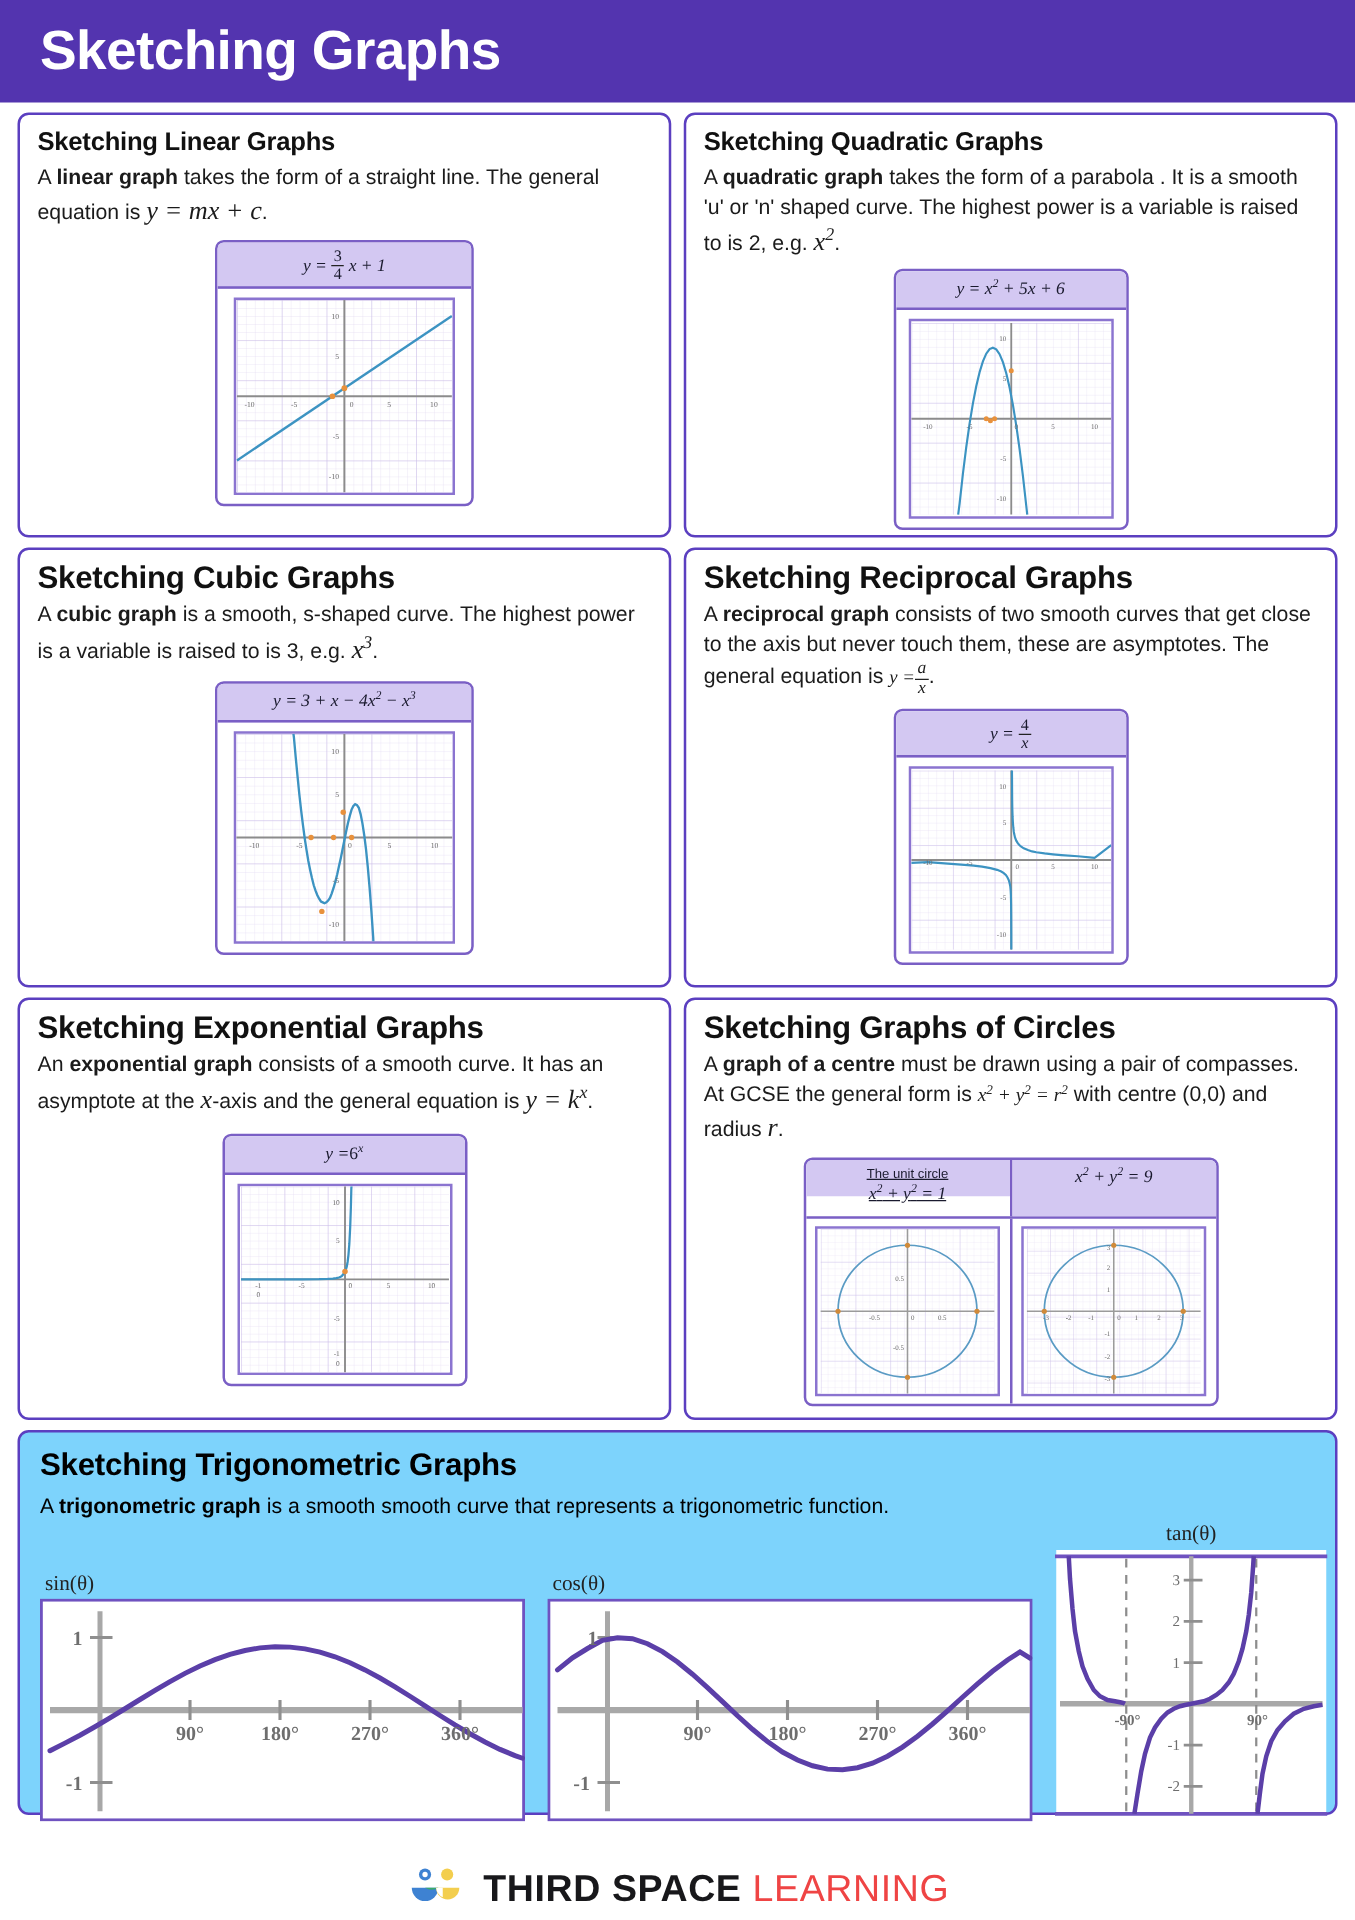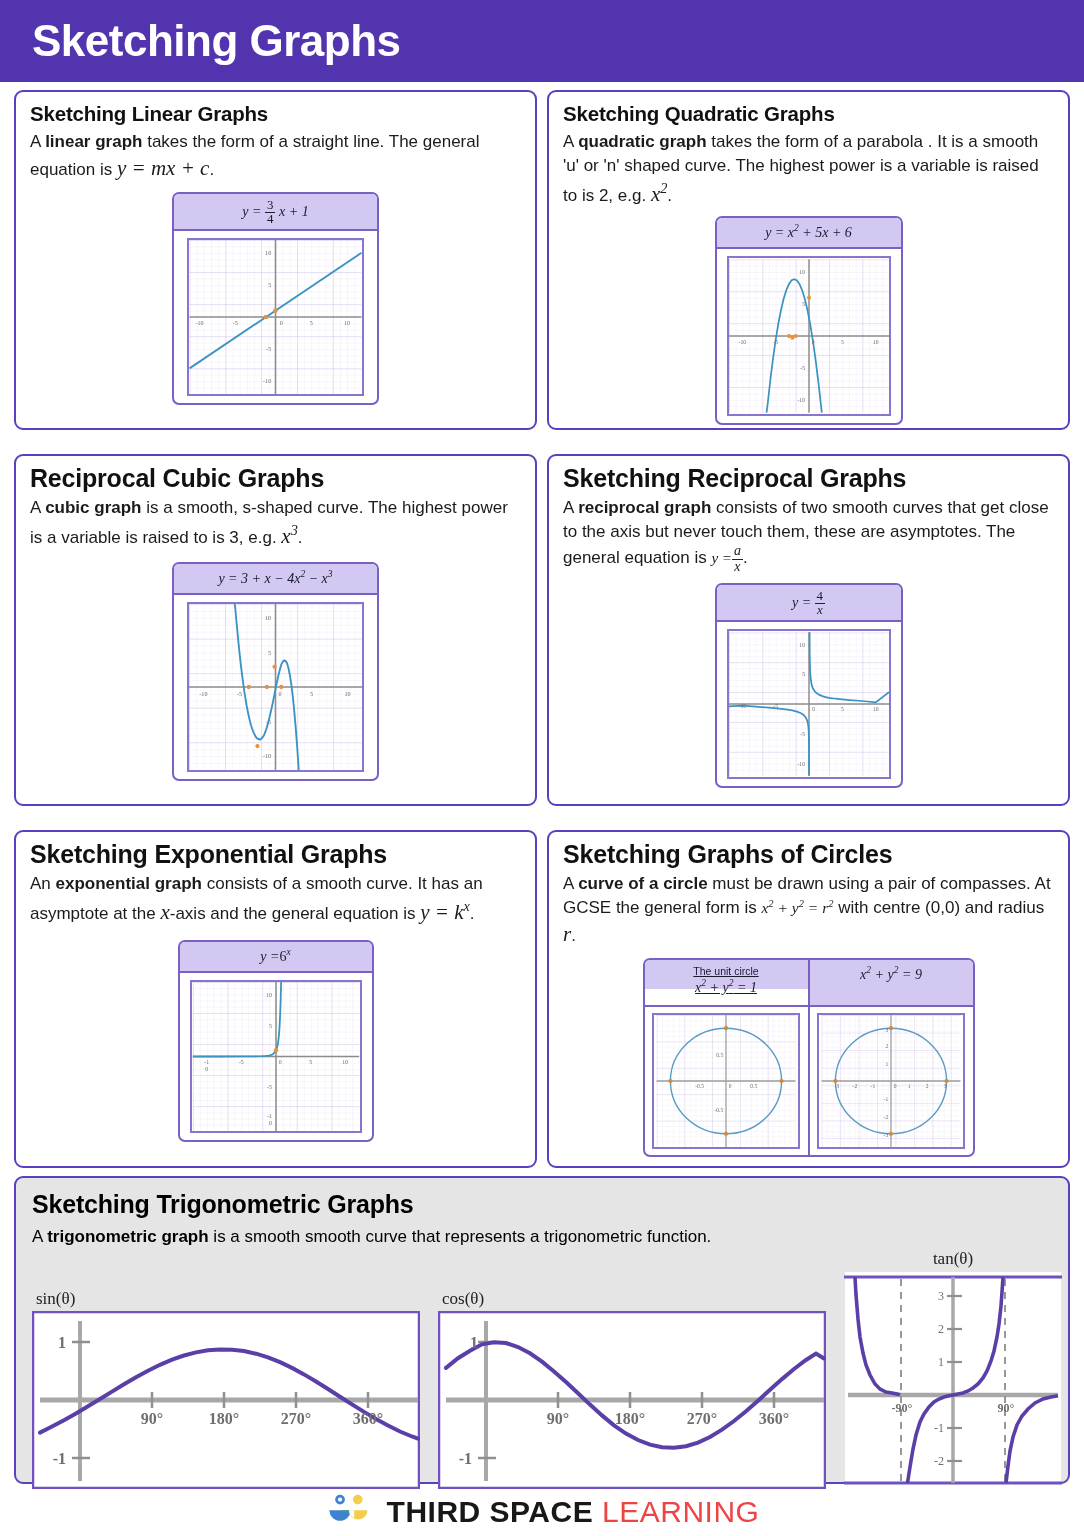--- a/index.html
+++ b/index.html
@@ -25,21 +25,21 @@
     font-size:44px;
     font-weight:bold;
     letter-spacing:-0.5px;
   }
 
   
   .grid {
     padding:8px 14px 0 14px;
     display:grid;
     grid-template-columns:1fr 1fr;
-    gap:24px 10px;
+    gap:8px 10px;
   }
   .card {
     border:2.5px solid #5B3FC0;
     border-radius:9px;
     background:#fff;
     padding:8px 14px 10px 14px;
     position:relative;
   }
   .card.h1row { height:340px; }
   .card.h2row { height:352px; }
@@ -94,21 +94,21 @@
   .panelrow { display:flex; }
   .panelrow > .half { flex:1; }
   .panelrow > .half + .half { border-left:2px solid #7A5FC5; }
   .plabel small { display:block; font-family:"Liberation Sans",sans-serif; font-size:10.5px; margin-bottom:1px;}
 
   
   .trigcard {
     margin:8px 14px 0 14px;
     border:2.5px solid #5B3FC0;
     border-radius:9px;
-    background:#e5e5e5;
+    background:#7dd3fc;
     padding:10px 16px 12px 16px;
     height:308px;
     position:relative;
   }
   .trigcard h2 { margin:2px 0 8px 0; font-size:25px; font-weight:bold; letter-spacing:-0.2px; }
   .trigcard p { margin:0 0 2px 0; font-size:17px; }
   .trigrow { display:flex; align-items:flex-end; gap:18px; margin-top:2px; }
   .trigitem .tlab {
     font-family:"Liberation Serif", serif;
     font-size:17px; color:#222; margin:0 0 2px 4px;
@@ -223,21 +223,21 @@
               <text x="114" y="70" text-anchor="end">5</text>
               <text x="114" y="166" text-anchor="end">-5</text>
               <text x="114" y="214" text-anchor="end">-10</text>
             </g>
           </svg>
         </div>
       </div>
     </div>
 
     <div class="card h2row">
-      <h2 class="big">Reciprocal Cubic Graphs</h2>
+      <h2 class="big">Sketching Cubic Graphs</h2>
       <p><span>A </span><b>cubic graph</b><span> is a smooth, s-shaped curve. The highest power is a variable is raised to is 3, e.g. </span><span class="mbig"><span>x</span><sup class="sm">3</sup></span><span>.</span></p>
 
       <div class="panel" style="width:207px; margin-top:10px;">
         <div class="plabel">
           <span class="mr" style="font-style:italic">y = 3 + x − 4x<sup class="sm">2</sup> − x<sup class="sm">3</sup></span>
         </div>
         <div class="pbody">
           <svg class="gridbox" width="177" height="170" viewBox="0 0 240 230">
             <defs>
               <pattern id="gmin3" width="10" height="9.58" patternUnits="userSpaceOnUse">
@@ -357,21 +357,21 @@
               <text x="114" y="196" text-anchor="end">-1</text>
               <text x="114" y="207" text-anchor="end">0</text>
             </g>
           </svg>
         </div>
       </div>
     </div>
 
     <div class="card h3row">
       <h2 class="big">Sketching Graphs of Circles</h2>
-      <p><span>A </span><b>curve of a circle</b><span> must be drawn using a pair of compasses. At GCSE the general form is </span><span class="mi" style="font-size:15.5px">x<sup class="sm">2</sup> + y<sup class="sm">2</sup> = r<sup class="sm">2</sup></span><span> with centre (0,0) and radius </span><span class="mbig">r</span><span>.</span></p>
+      <p><span>A </span><b>graph of a centre</b><span> must be drawn using a pair of compasses. At GCSE the general form is </span><span class="mi" style="font-size:15.5px">x<sup class="sm">2</sup> + y<sup class="sm">2</sup> = r<sup class="sm">2</sup></span><span> with centre (0,0) and radius </span><span class="mbig">r</span><span>.</span></p>
 
       <div class="panel" style="width:332px; margin-top:8px;">
         <div class="panelrow">
           <div class="half">
             <div class="plabel" style="border-bottom:none; height:29px;text-decoration:underline;">
               <small>The unit circle</small>
               <span class="mr" style="font-style:italic">x<sup class="sm">2</sup> + y<sup class="sm">2</sup> = 1</span>
             </div>
           </div>
           <div class="half">

